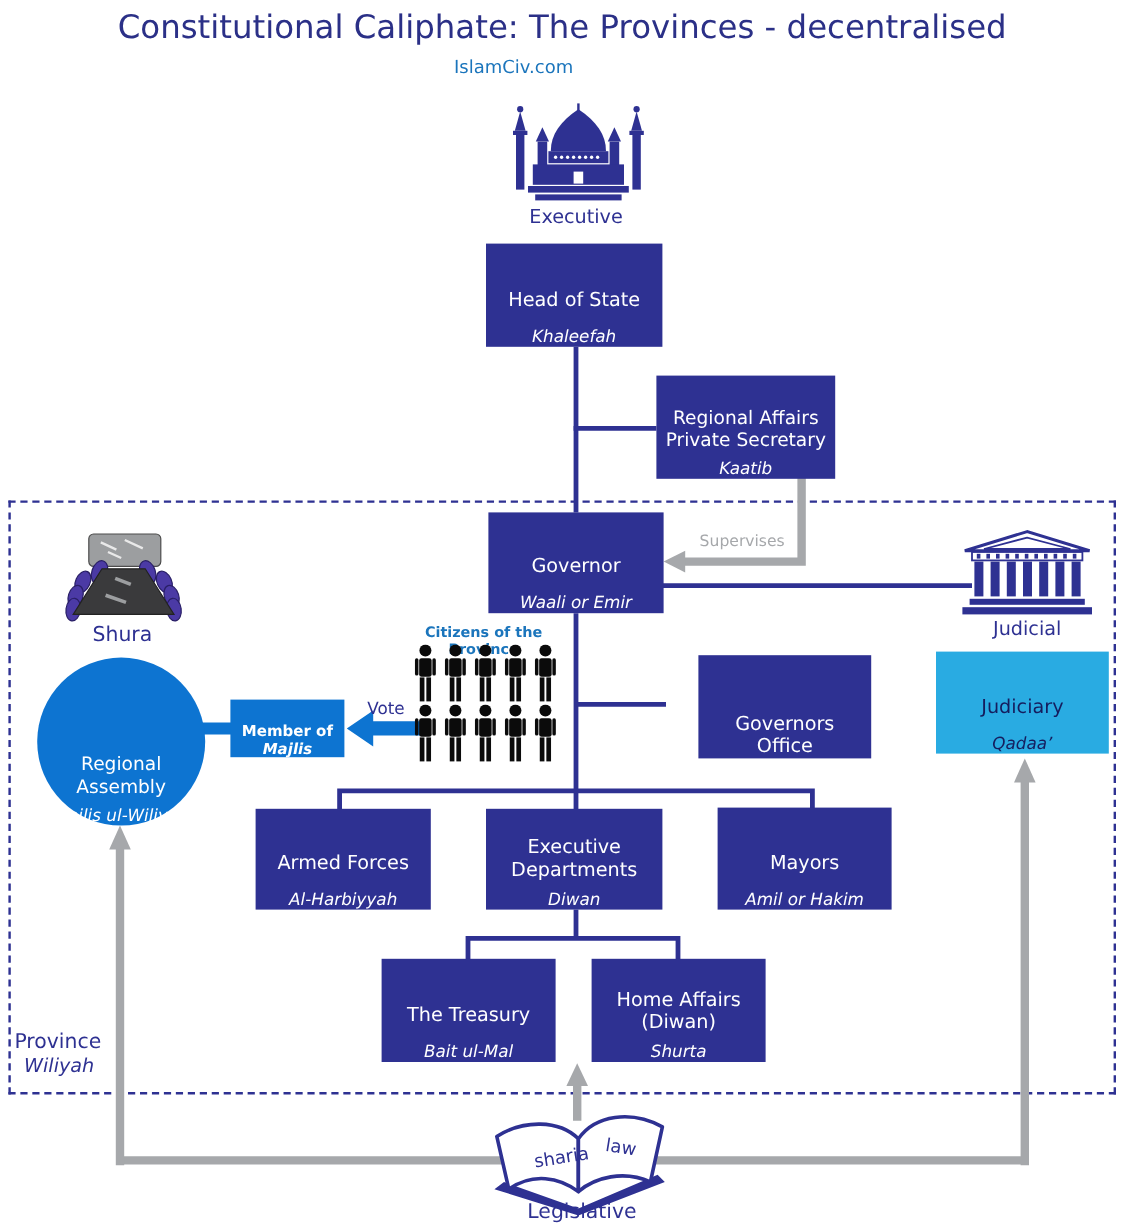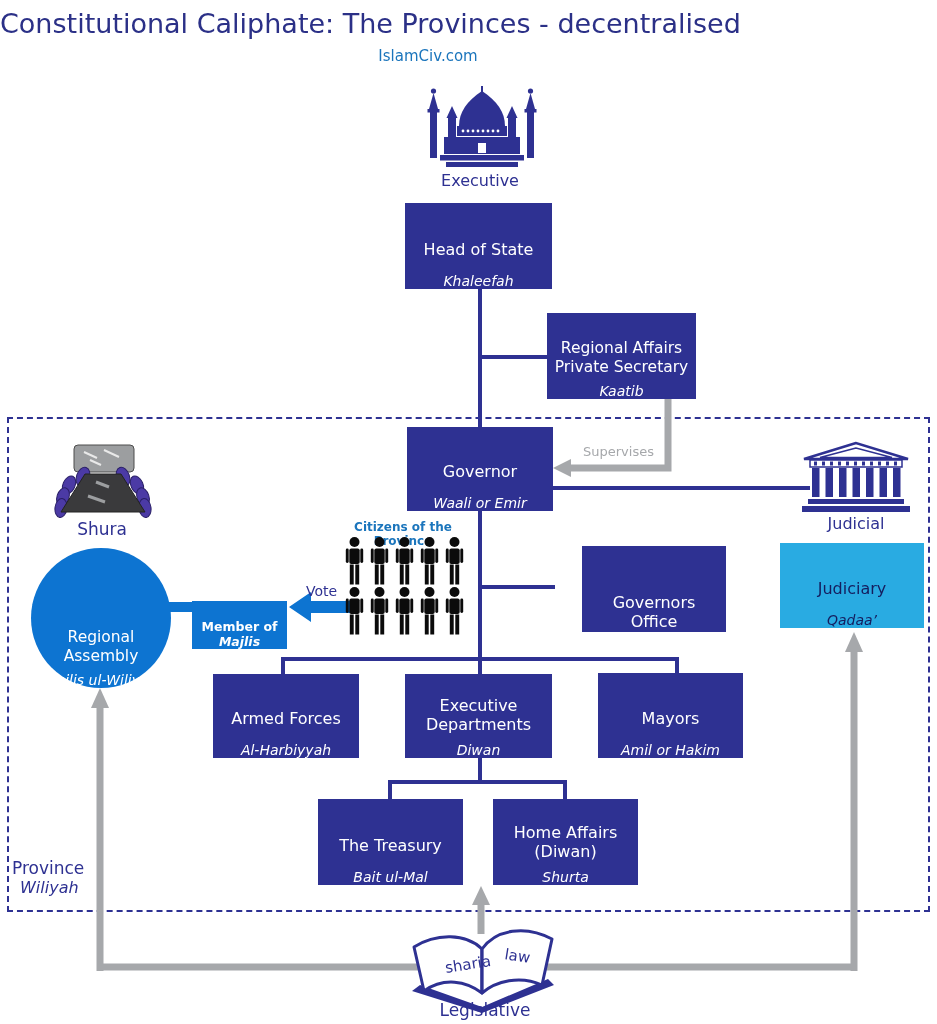--- a/index.html
+++ b/index.html
@@ -1,38 +1,38 @@
 <!DOCTYPE html>
 <html><head>
 <meta charset="utf-8">
 <style>
   html,body{margin:0;padding:0;background:#ffffff;}
   .canvas{
     position:relative;width:937px;height:1024px;background:#ffffff;overflow:hidden;
     font-family:"DejaVu Sans","Liberation Sans",sans-serif;
   }
   .page-title{
-    position:absolute;top:8px;left:0;width:937px;text-align:left;
+    position:absolute;top:8px;left:0;width:937px;text-align:center;
     font-size:27px;color:#2b3087;letter-spacing:0px;
   }
   .page-subtitle{
     position:absolute;top:47px;left:0;width:856px;text-align:center;
     font-size:15px;color:#1b75bc;
   }
   .region-dashed{
     position:absolute;left:7px;top:417px;width:919px;height:491px;
     border:2px dashed #2e3192;z-index:1;
   }
   svg.connectors{position:absolute;left:0;top:0;z-index:2;pointer-events:none;}
   .node{
     position:absolute;display:flex;flex-direction:column;align-items:center;
     justify-content:flex-end;text-align:center;color:#ffffff;z-index:3;
   }
   .navy{background:#2e3192;}
-  .blue{background:#0d74d1;margin-top:18px;}
+  .blue{background:#0d74d1;}
   .cyan{background:#29abe2;color:#151d5e;}
   .circle{border-radius:50%;background:#0d74d1;color:#ffffff;}
   .node-title{font-size:16px;line-height:1.18;}
   .node-title.sm{font-size:15.5px;}
   .node-sub{font-size:14px;font-style:italic;margin-top:13px;}
   .node-sub.tight{margin-top:7px;}
   .member .node-title{font-size:12.5px;font-weight:700;line-height:1.2;}
   .member .italic{font-style:italic;}
   .icon{position:absolute;z-index:3;}
   .icon-label{

